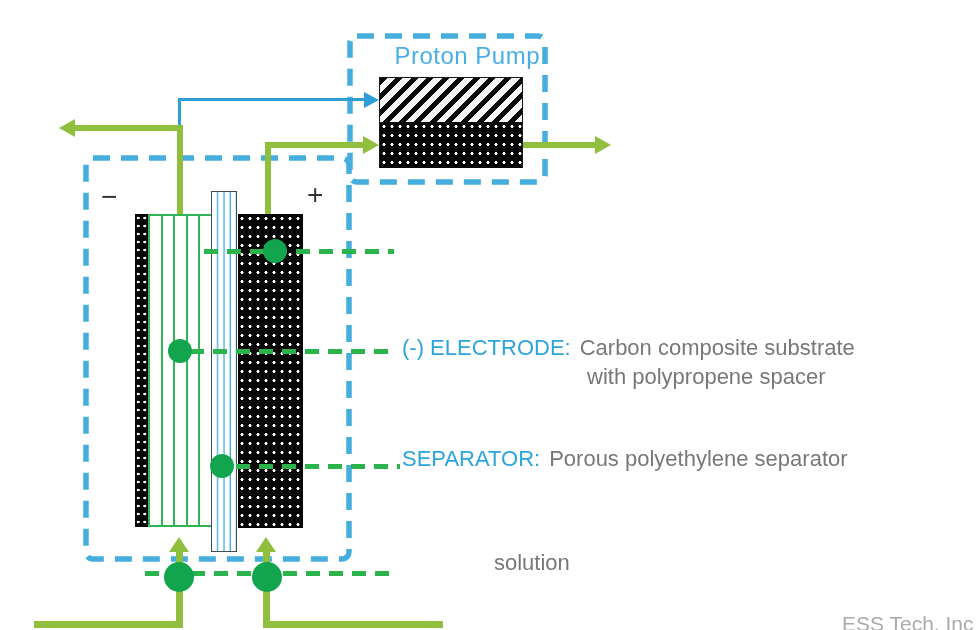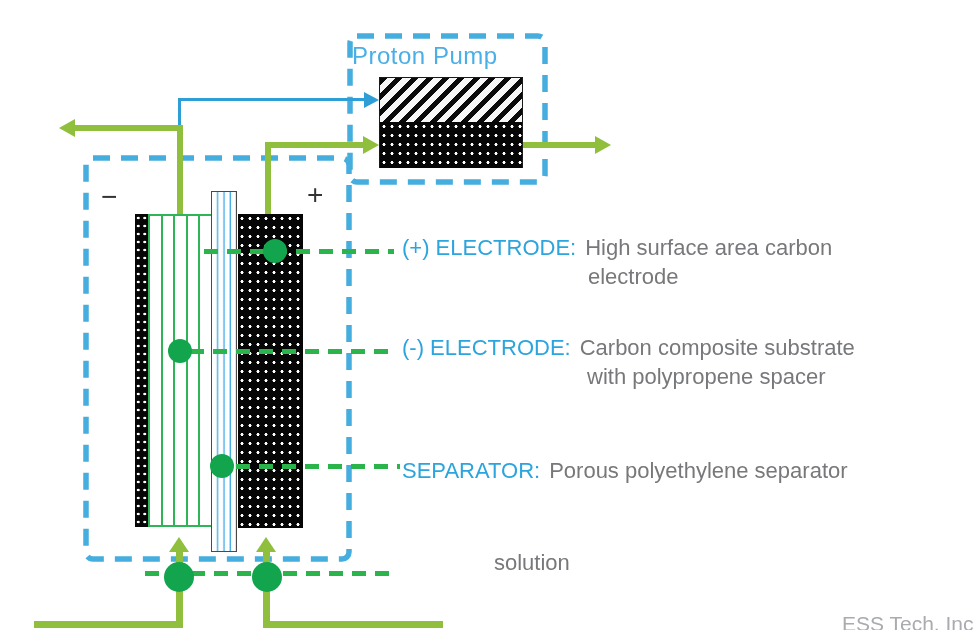--- a/index.html
+++ b/index.html
@@ -5,21 +5,21 @@
   html,body{margin:0;padding:0;background:#ffffff;}
   .stage{
     position:relative;width:980px;height:630px;background:#ffffff;overflow:hidden;
     font-family:"Liberation Sans", sans-serif;
   }
   .abs{position:absolute;}
 
   
 
   
-  .pump-title{left:352px;top:42px;width:188px;text-align:left;font-size:24px;
+  .pump-title{left:352px;top:42px;width:188px;text-align:right;font-size:24px;
     color:#49afe6;letter-spacing:0.5px;}
   .pump-rect{left:379px;top:77px;width:144px;height:91px;border:1.5px solid #1a1a1a;box-sizing:border-box;}
   .pump-hatch{width:100%;height:44px;
     background:repeating-linear-gradient(135deg,#0a0a0a 0 5px,#f7f7f7 5px 11px);}
   .dots-black{background-color:#060606;
     background-image:radial-gradient(circle,#ffffff 1.3px,rgba(255,255,255,0) 1.8px);
     background-size:8px 9px;}
   .pump-dotted{width:100%;height:45.5px;}
 
   
@@ -55,21 +55,21 @@
 
   
   .gdot{position:absolute;border-radius:50%;background:#12a54d;}
 
   
   .callout{position:absolute;left:402px;font-size:22px;line-height:29px;white-space:nowrap;}
   .callout .term{color:#2ca4dd;margin-right:9px;}
   .callout .desc{color:#77787b;}
   .callout-0{top:233px;} .callout-0 .line2{margin-left:186px;}
   .callout-1{top:333px;} .callout-1 .line2{margin-left:185px;}
-  .callout-2{top:456px;}
+  .callout-2{top:444px;}
   .callout-3{top:548px;} .callout-3 .line2{margin-left:92px;}
 
   .watermark{left:842px;top:612px;font-size:21px;color:#a9abae;white-space:nowrap;}
 </style>
 </head>
 <body>
 
 <div class="stage">
 
   <svg class="abs" style="left:82px;top:154px;" width="272" height="410">
@@ -122,26 +122,20 @@
   <div class="gdash" style="left:190px;top:349px;width:207px;"></div>
   <div class="gdash" style="left:236px;top:464px;width:164px;"></div>
   <div class="gdash" style="left:145px;top:571px;width:248px;"></div>
 
   <div class="gdot" style="left:263px;top:239px;width:24px;height:24px;"></div>
   <div class="gdot" style="left:168px;top:339px;width:24px;height:24px;"></div>
   <div class="gdot" style="left:210px;top:454px;width:24px;height:24px;"></div>
   <div class="gdot" style="left:164px;top:562px;width:30px;height:30px;"></div>
   <div class="gdot" style="left:252px;top:562px;width:30px;height:30px;"></div>
 
-  <div class="callout callout-0">
-    <div class="line1">
-      <span class="term">(+) ELECTRODE:</span><span class="desc">High surface area carbon</span>
-    </div>
-    <div class="line2 desc">electrode</div>
-  </div>
 
   <div class="callout callout-1">
     <div class="line1">
       <span class="term">(-) ELECTRODE:</span><span class="desc">Carbon composite substrate</span>
     </div>
     <div class="line2 desc">with polypropene spacer</div>
   </div>
 
   <div class="callout callout-2">
     <div class="line1">

